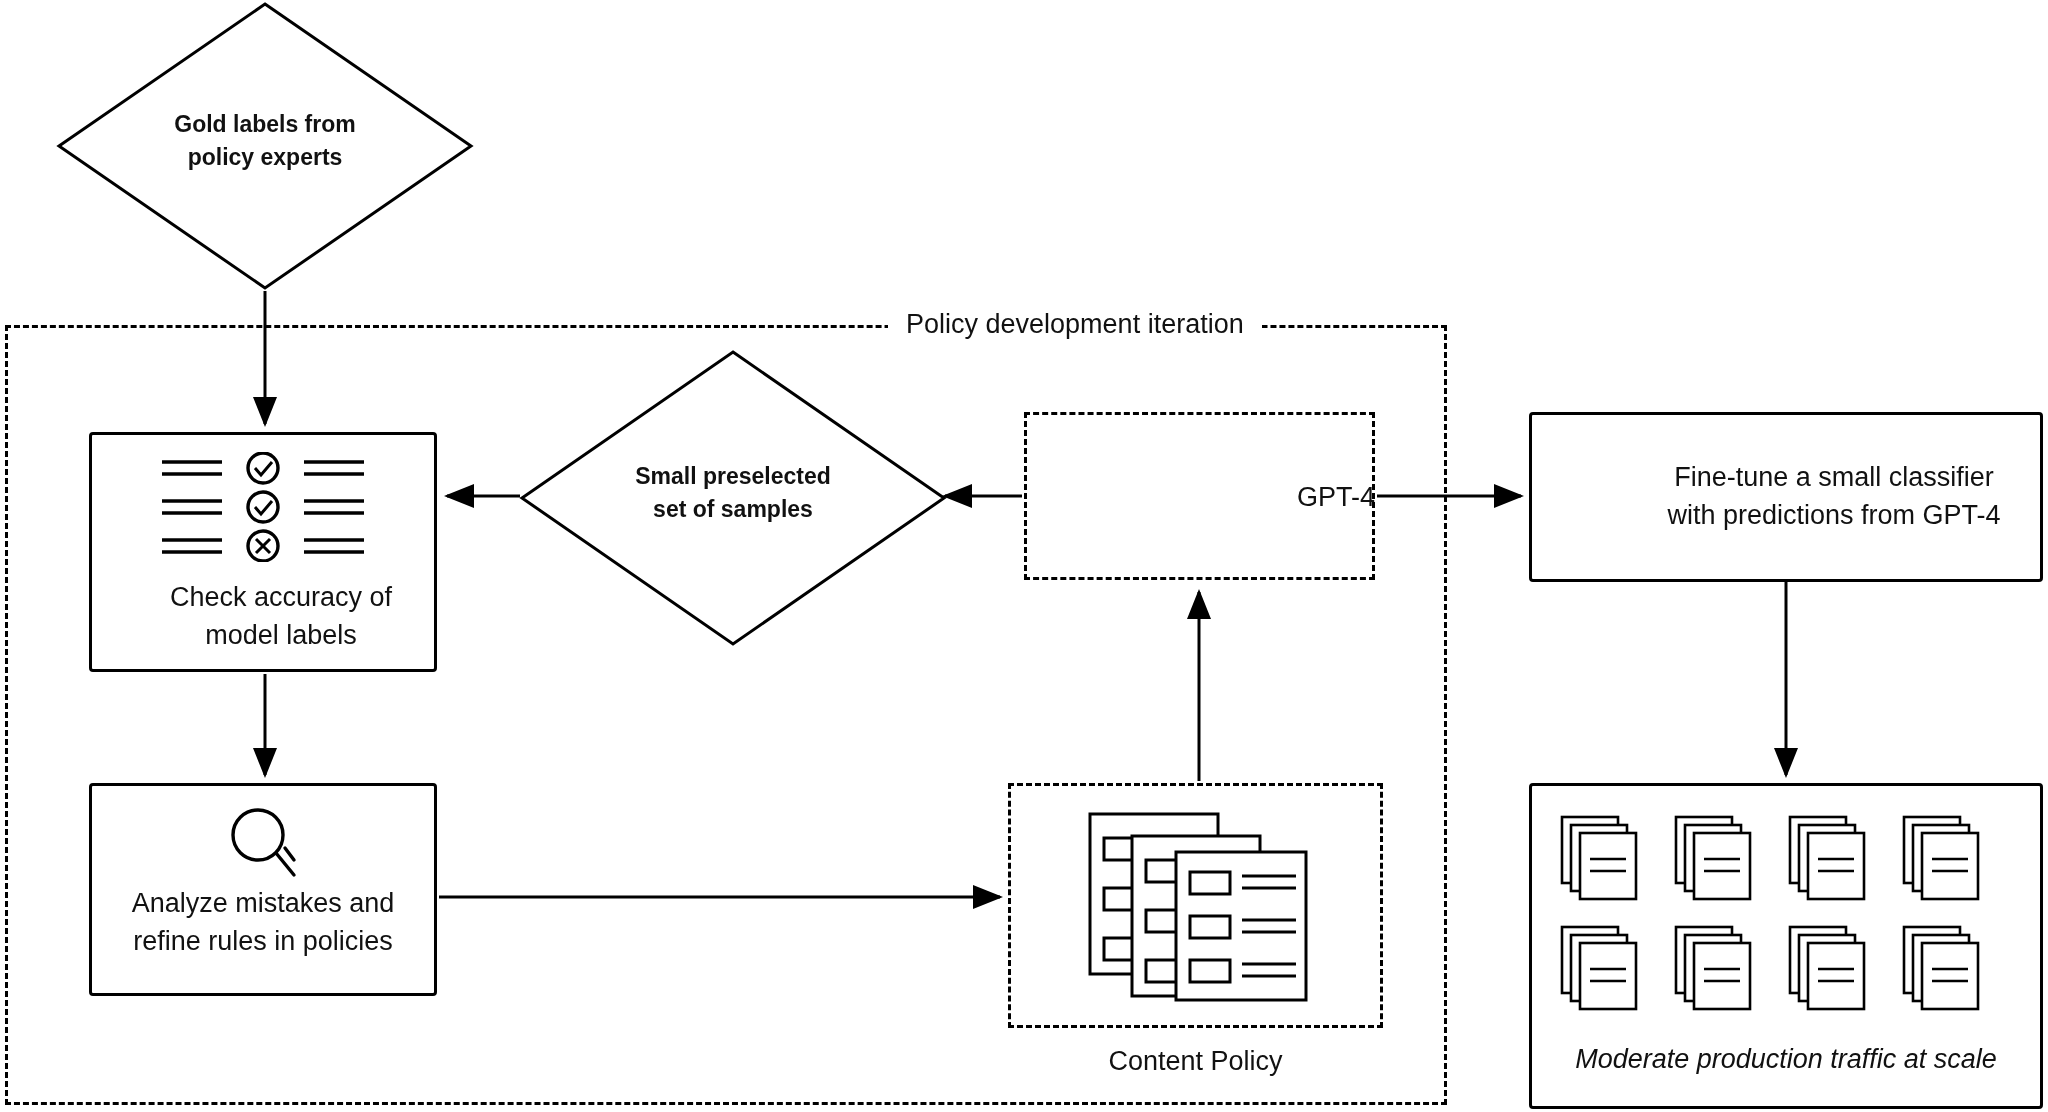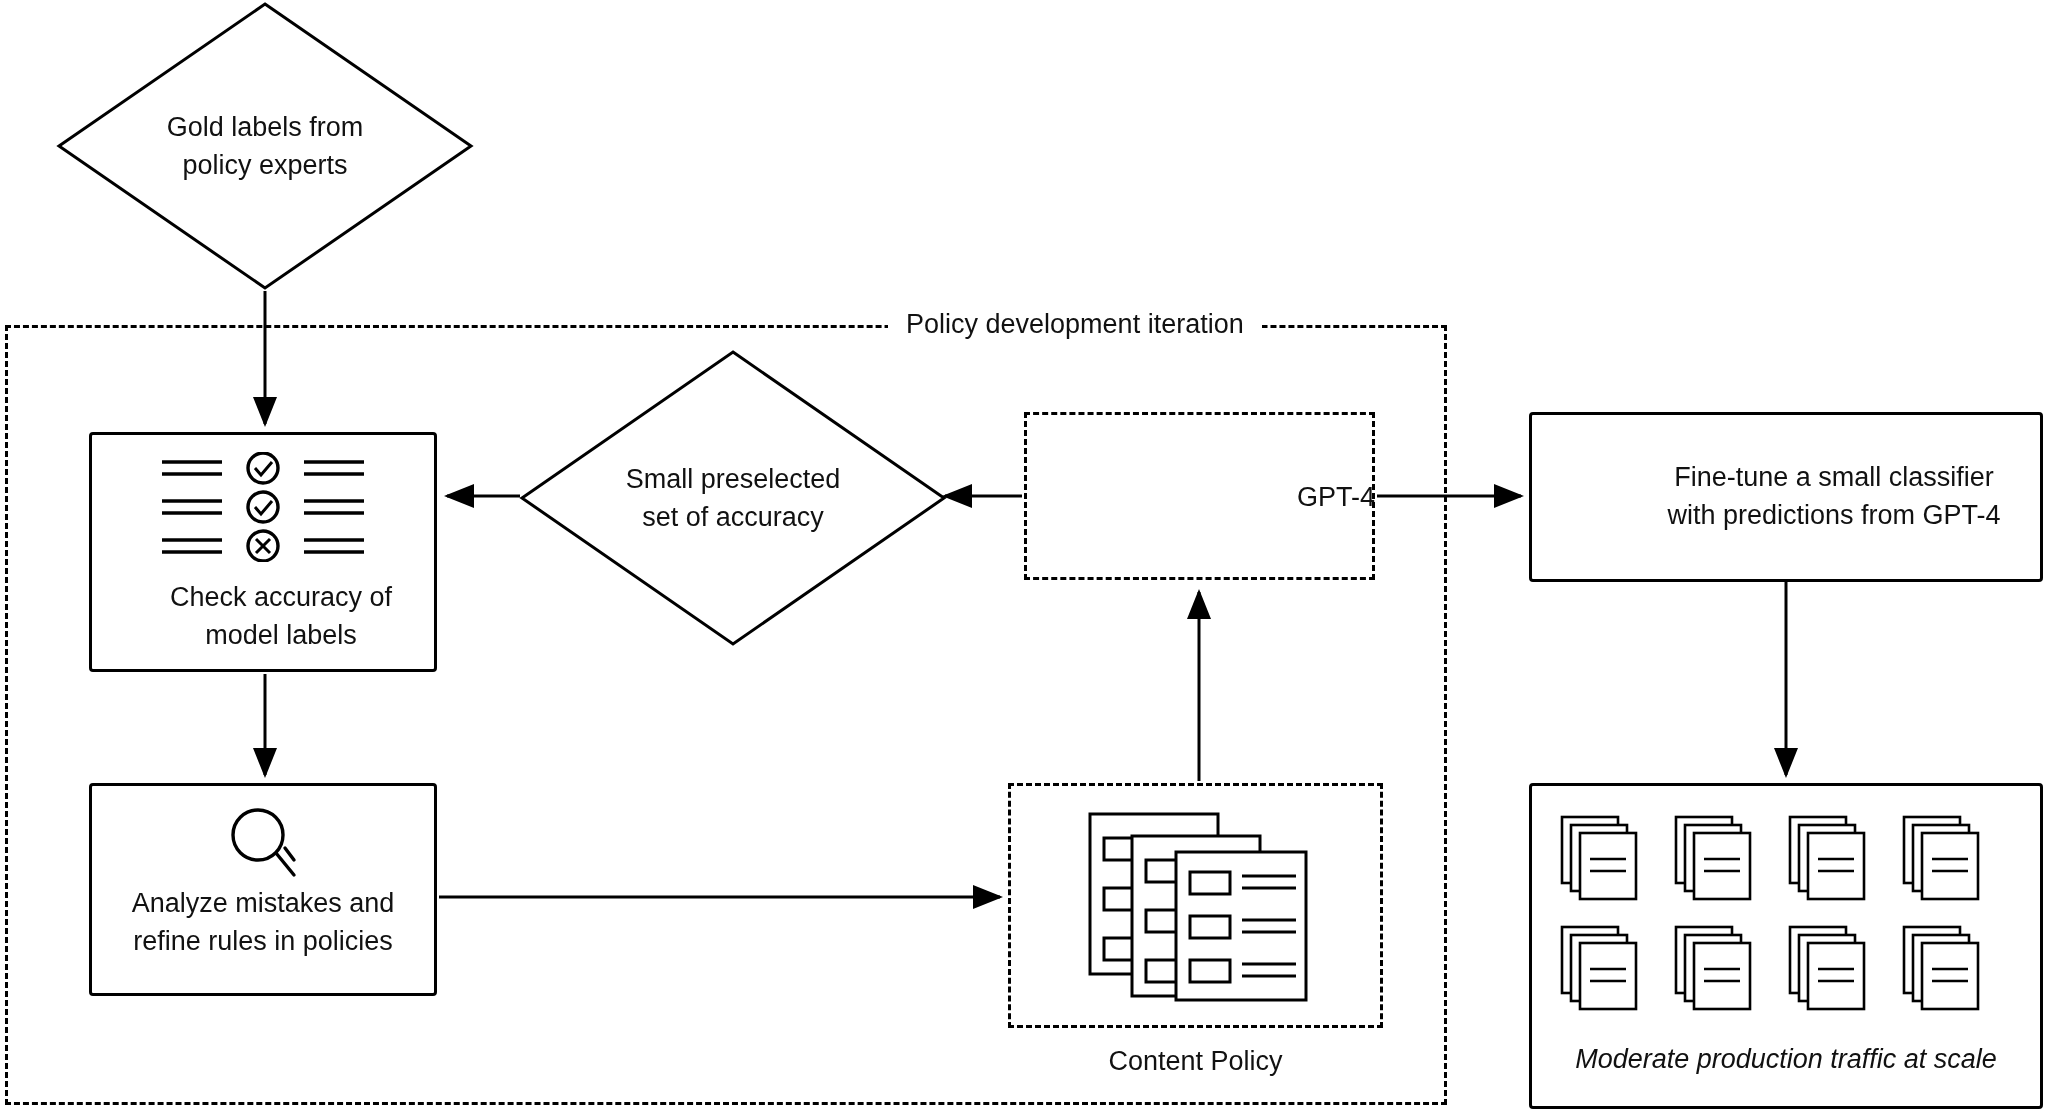--- a/index.html
+++ b/index.html
@@ -68,23 +68,24 @@
     position: absolute;
   }
   .diamond-wrap svg {
     display: block;
   }
   .diamond-text {
     position: absolute;
     left: 0;
     right: 0;
     text-align: center;
-    font-size: 27px;
+    font-size: 23px;
     line-height: 1.42;
     white-space: pre-line;
+    font-weight: bold;
   }
   
   .icon {
     position: absolute;
   }
   .icon svg { display: block; }
 </style>
 </head>
 <body>
 
@@ -172,21 +173,21 @@
   </div>
 
   <div class="node-label" style="left:79px; top:884px; width:368px;">Analyze mistakes and
 refine rules in policies</div>
 
   <div class="diamond-wrap" style="left:518px; top:348px; width:430px; height:300px;">
     <svg width="430" height="300" viewBox="0 0 430 300" xmlns="http://www.w3.org/2000/svg">
       <polygon points="215,4 426,150 215,296 4,150" fill="#ffffff" stroke="#000000" stroke-width="3"></polygon>
     </svg>
     <div class="diamond-text" style="top:112px;">Small preselected
-set of accuracy</div>
+set of samples</div>
   </div>
 
   <div class="box box-dashed" style="left:1024px; top:412px; width:351px; height:168px;"></div>
   <div class="node-label" style="left:1024px; top:478px; width:351px;text-align:right;">GPT-4</div>
 
   <div class="box box-dashed" style="left:1008px; top:783px; width:375px; height:245px;"></div>
 
   <div class="icon" style="left:1088px; top:812px; width:222px; height:190px;">
     <svg width="222" height="190" viewBox="0 0 222 190" xmlns="http://www.w3.org/2000/svg">
       <g stroke="#000000" stroke-width="3" fill="#ffffff">

